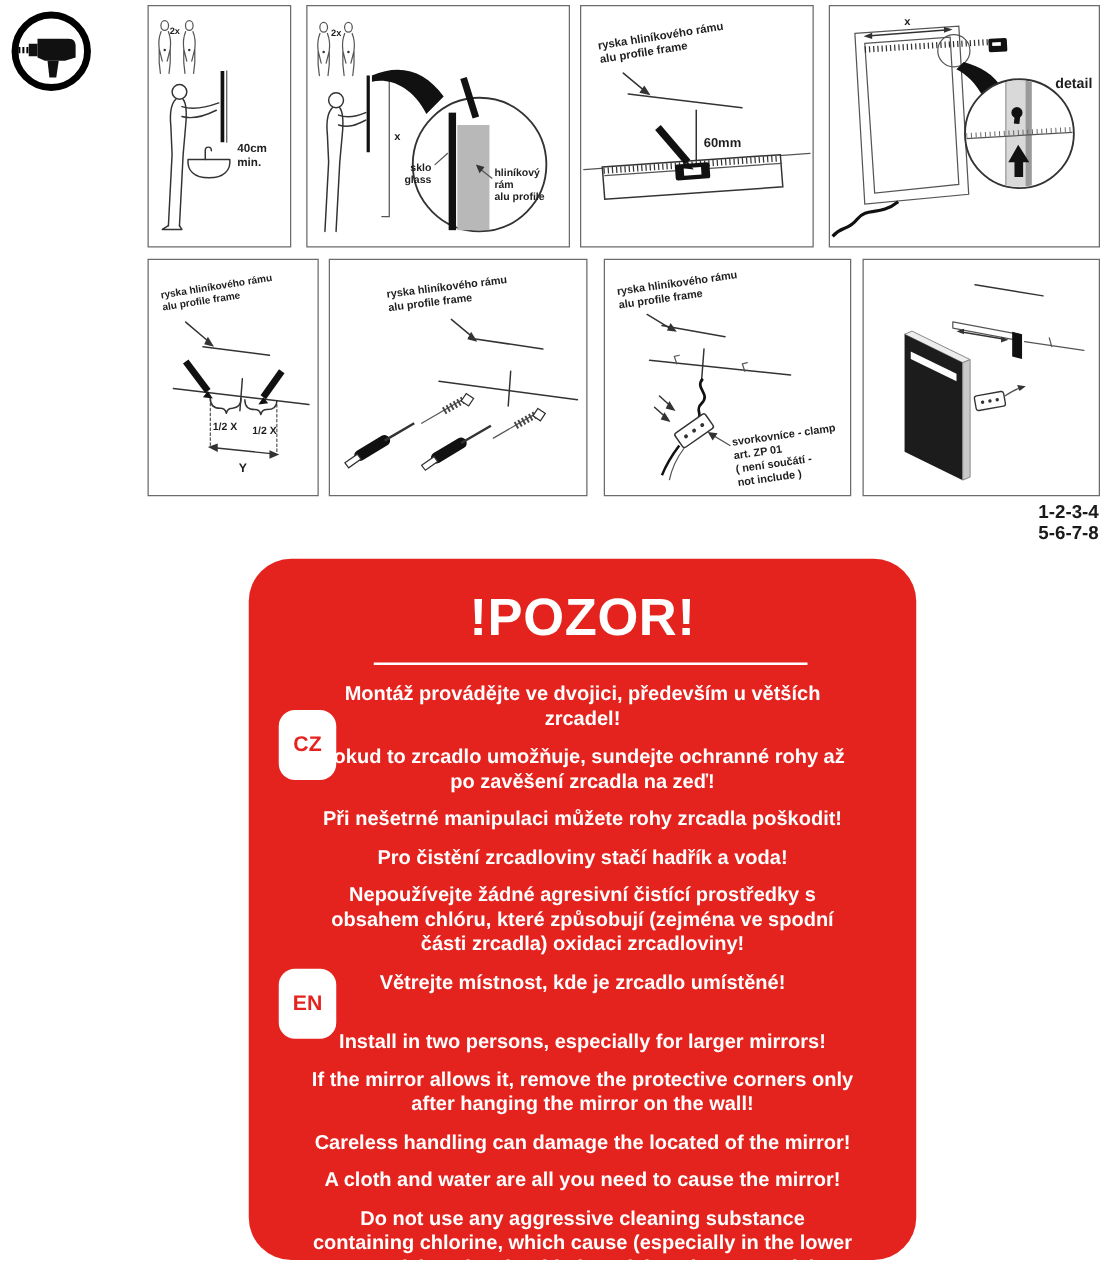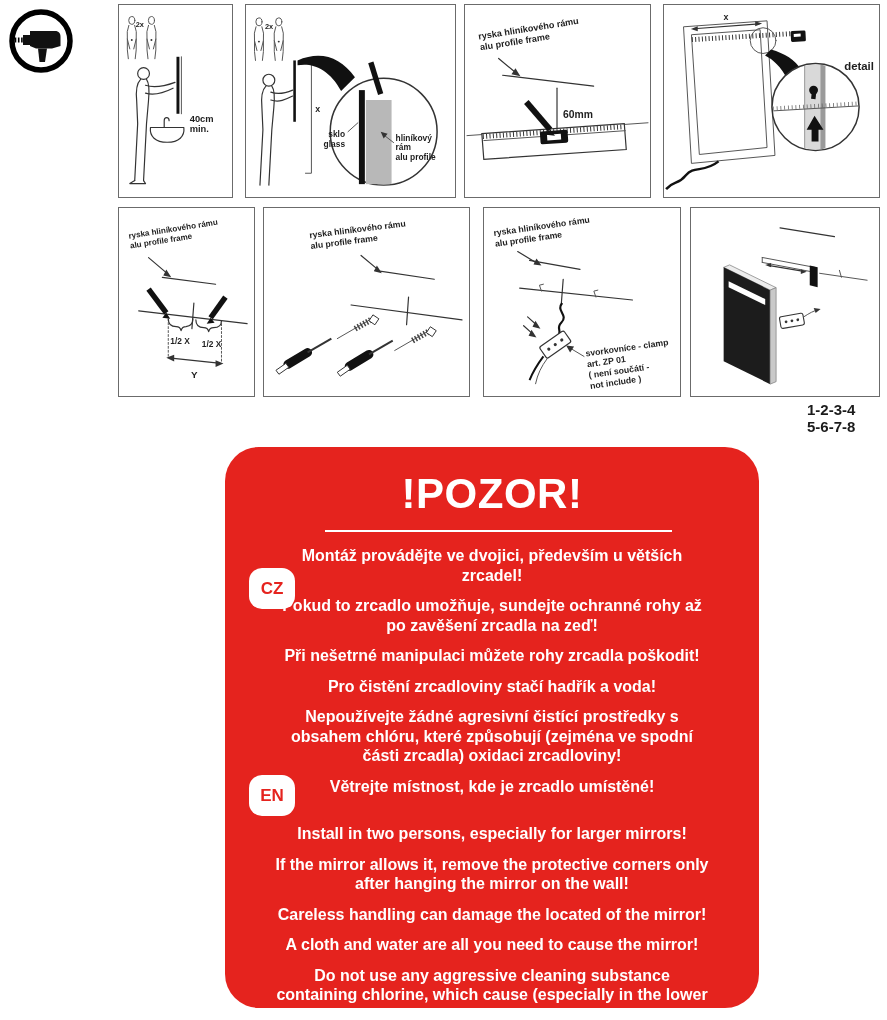--- a/index.html
+++ b/index.html
@@ -1,29 +1,29 @@
 <!DOCTYPE html>
 <html><head>
 <meta charset="utf-8">
 <style>
   html,body{margin:0;padding:0;background:#fff;}
   .canvas{position:relative;width:887px;height:1020px;background:#fff;
           font-family:"Liberation Sans",sans-serif;overflow:hidden;}
   .panel{position:absolute;background:#fff;border:1px solid #6b6b6b;box-sizing:border-box;}
   .panel svg{display:block;width:100%;height:100%;}
   .tool-badge{position:absolute;left:6px;top:6px;width:70px;height:70px;}
-  .seq{position:absolute;left:807px;top:402px;width:72px;text-align:left;
+  .seq{position:absolute;left:807px;top:402px;width:72px;text-align:right;
        font-weight:700;font-size:15px;line-height:1.12;color:#1b1b1b;}
-  .warning{position:absolute;left:225px;top:447px;width:534px;height:561px;
+  .warning{position:absolute;left:199px;top:447px;width:534px;height:561px;
            background:#e5231e;border-radius:34px;color:#fff;
            box-sizing:border-box;padding:22px 45px 0;}
   .w-title{margin:0;text-align:center;font-size:42px;line-height:1.17;
            font-weight:700;letter-spacing:.5px;}
   .w-divider{height:2px;background:#fff;width:347px;margin:12px 0 14px 55px;}
-  .w-badge{position:absolute;left:24px;width:46px;height:41px;background:#fff;
+  .w-badge{position:absolute;left:24px;width:46px;height:56px;background:#fff;
            border-radius:13px;color:#e5231e;font-weight:700;font-size:17px;
            display:flex;align-items:center;justify-content:center;}
   #cz-badge{top:121px;}
   #en-badge{top:328px;}
   .w-item{margin:0 2px 11px;font-size:16px;line-height:1.22;font-weight:700;text-align:center;}
   .en-first{margin-top:28px;}
   svg text{font-family:"Liberation Sans",sans-serif;font-weight:700;fill:#1e1e1e;}
   .art{stroke:#333;fill:none;stroke-width:1.2;stroke-linecap:round;stroke-linejoin:round;}
   .thin{stroke:#555;fill:none;stroke-width:1;stroke-linecap:round;}
   .blk{fill:#111;stroke:none;}

